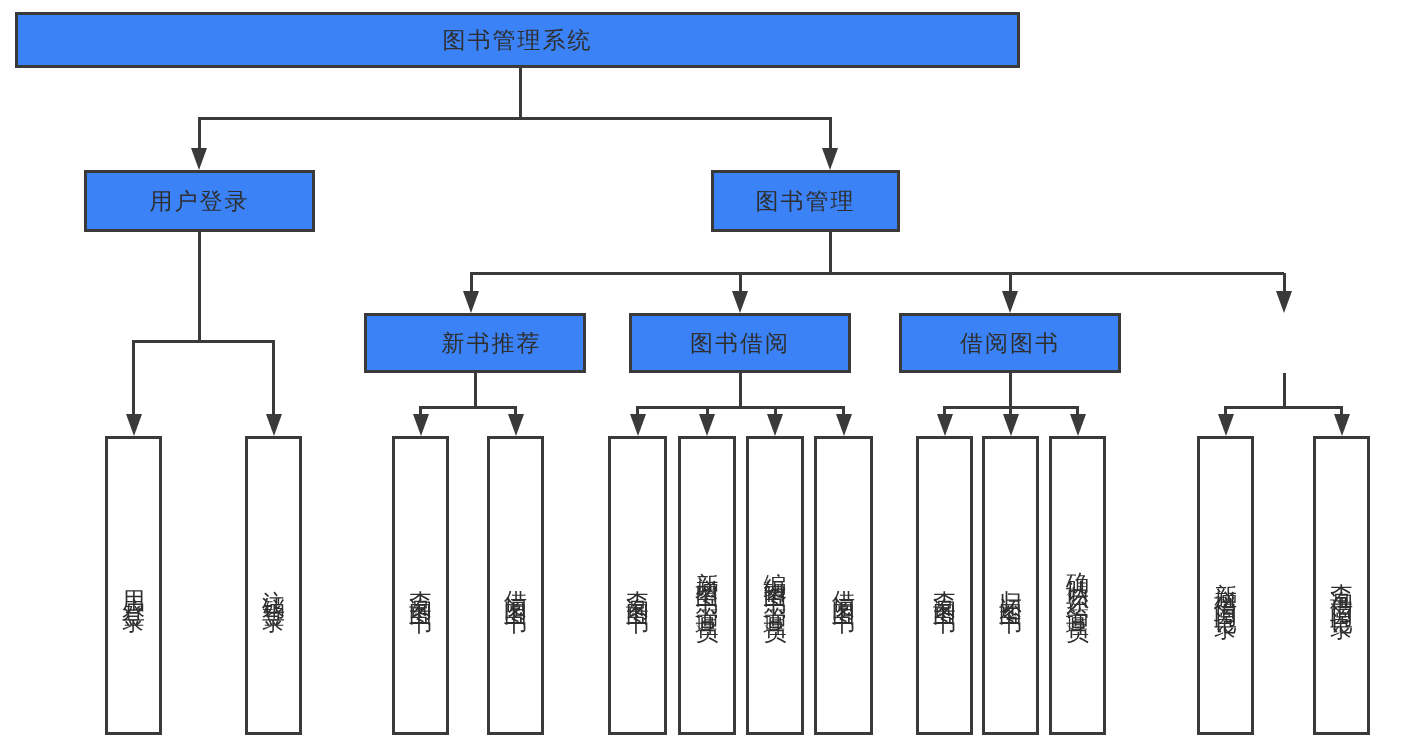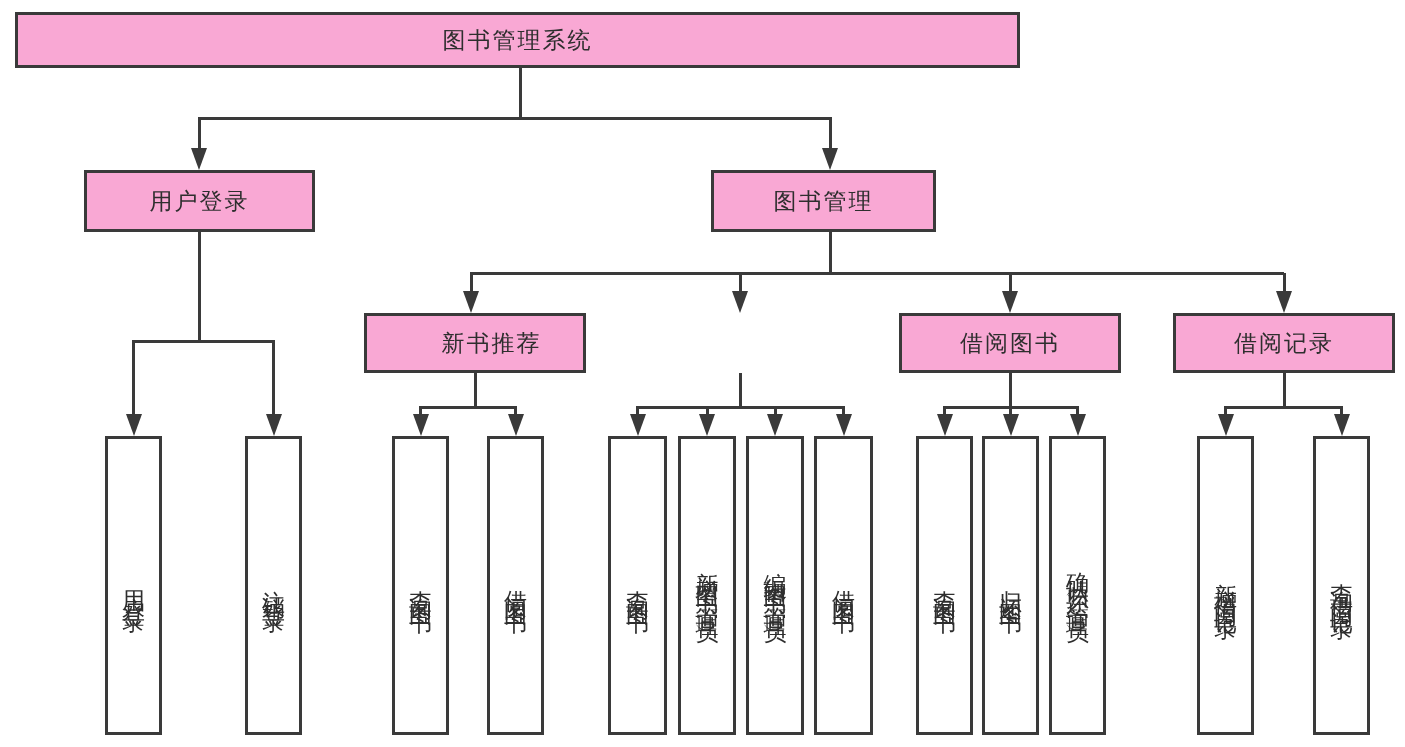--- a/index.html
+++ b/index.html
@@ -12,21 +12,21 @@
     width:1405px;height:747px;
     background:#fff;
     font-family:"Liberation Sans","DejaVu Sans",sans-serif;
     color:var(--txt);
     overflow:hidden;
   }
   .n{
     position:absolute;
     box-sizing:border-box;
     border:3px solid var(--line);
-    background:#f9a8d4;
+    background:#3b82f6;
     display:flex;align-items:center;justify-content:center;
     font-size:23px;letter-spacing:2px;
     white-space:nowrap;
   }
   .vn{
     position:absolute;
     box-sizing:border-box;
     border:3px solid var(--line);
     background:#fff;
     top:436px;height:299px;
@@ -58,32 +58,32 @@
 
 <div id="canvas">
 
   <div class="n" style="left:15px;top:12px;width:1005px;height:56px;">
     <span>图书管理系统</span>
   </div>
 
   <div class="n" style="left:84px;top:170px;width:231px;height:62px;">
     <span>用户登录</span>
   </div>
-  <div class="n" style="left:711px;top:170px;width:225px;height:62px;">
+  <div class="n" style="left:711px;top:170px;width:189px;height:62px;">
     <span>图书管理</span>
   </div>
 
   <div class="n" style="left:364px;top:313px;width:222px;height:60px;padding-left:33px;">
     <span>新书推荐</span>
   </div>
+  <div class="n" style="left:629px;top:313px;width:222px;height:60px;">
+    <span>图书借阅</span>
+  </div>
   <div class="n" style="left:899px;top:313px;width:222px;height:60px;">
     <span>借阅图书</span>
-  </div>
-  <div class="n" style="left:1173px;top:313px;width:222px;height:60px;">
-    <span>借阅记录</span>
   </div>
 
   <div class="vn" style="left:105px;width:57px;">
     <span>用户登录</span>
   </div>
   <div class="vn" style="left:245px;width:57px;">
     <span>注销登录</span>
   </div>
 
   <div class="vn" style="left:392px;width:57px;">

